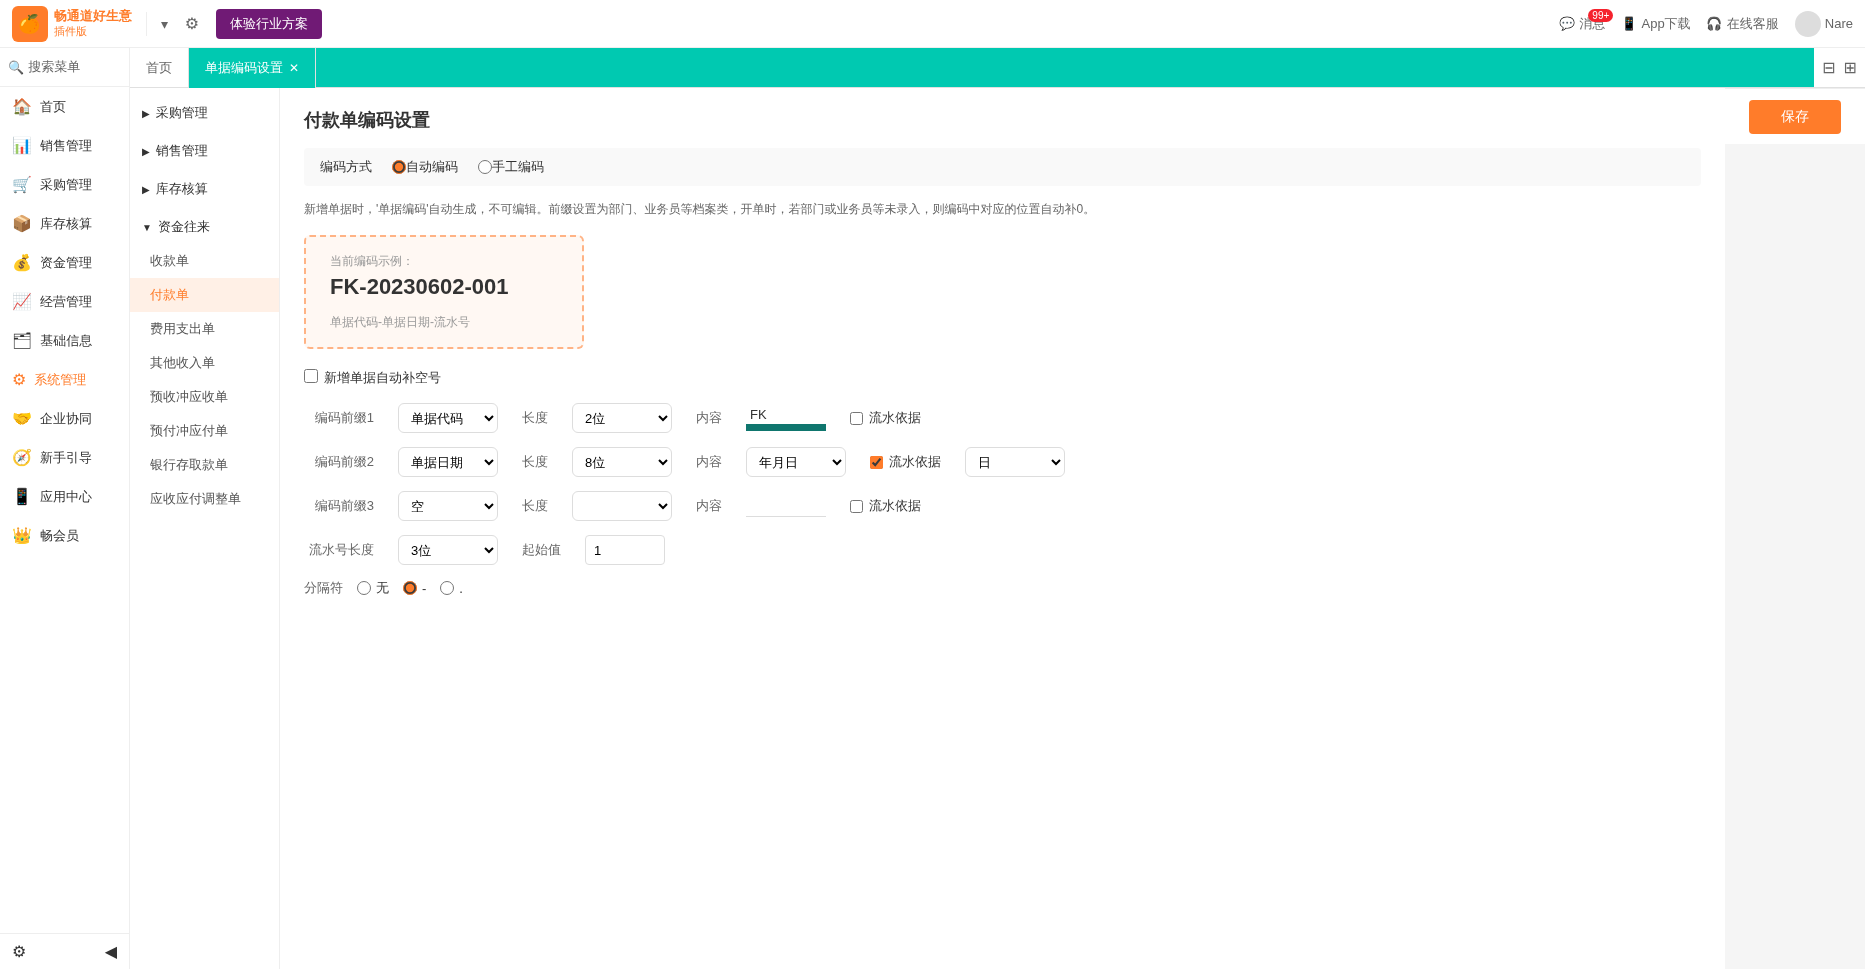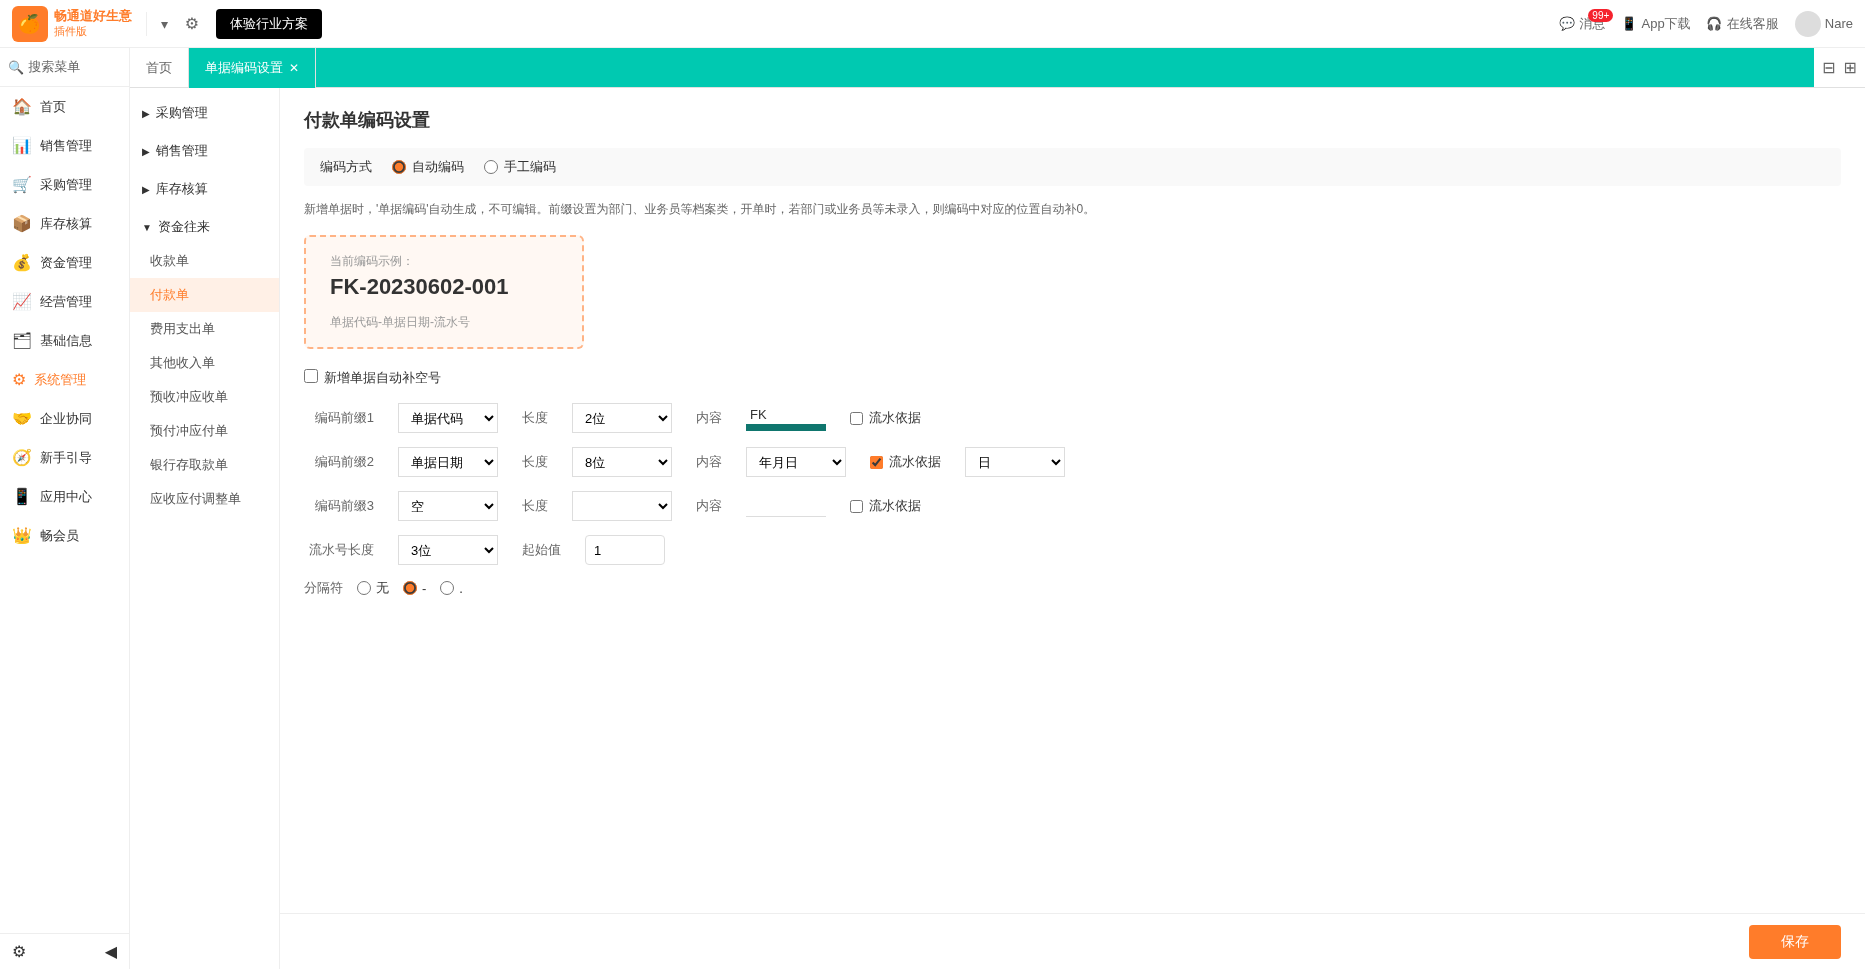--- a/index.html
+++ b/index.html
@@ -7,21 +7,21 @@
 
     
     .topbar { height: 48px; background: #fff; border-bottom: 1px solid #eee; display: flex; align-items: center; padding: 0 12px; gap: 10px; z-index: 100; }
     .topbar-logo { display: flex; align-items: center; gap: 6px; }
     .logo-icon { width: 36px; height: 36px; background: #ff7c2a; border-radius: 6px; display: flex; align-items: center; justify-content: center; color: white; font-size: 18px; }
     .logo-text { font-size: 13px; color: #ff7c2a; font-weight: bold; line-height: 1.2; }
     .logo-sub { font-size: 11px; color: #ff7c2a; }
     .topbar-divider { width: 1px; height: 24px; background: #eee; margin: 0 4px; }
     .topbar-nav { display: flex; align-items: center; gap: 6px; }
     .topbar-settings-btn { width: 28px; height: 28px; border: none; background: none; cursor: pointer; font-size: 16px; color: #666; }
-    .topbar-trial-btn { background: #000000; color: white; border: none; border-radius: 4px; padding: 6px 14px; font-size: 13px; cursor: pointer; }
+    .topbar-trial-btn { background: #701a75; color: white; border: none; border-radius: 4px; padding: 6px 14px; font-size: 13px; cursor: pointer; }
     .topbar-right { margin-left: auto; display: flex; align-items: center; gap: 16px; color: #666; font-size: 13px; }
     .topbar-msg { display: flex; align-items: center; gap: 4px; cursor: pointer; position: relative; }
     .msg-badge { background: #f5222d; color: white; border-radius: 8px; font-size: 10px; padding: 1px 4px; position: absolute; top: -6px; right: -8px; }
     .topbar-right-item { display: flex; align-items: center; gap: 4px; cursor: pointer; }
     .user-avatar { width: 26px; height: 26px; border-radius: 50%; background: #ddd; }
 
     
     .main-layout { display: flex; flex: 1; overflow: hidden; }
 
     
@@ -43,40 +43,40 @@
     .tab-bar-spacer { flex: 1; background: #00c9b1; height: 100%; }
     .tab-bar-actions { display: flex; align-items: center; padding: 0 8px; gap: 8px; }
     .tab-bar-expand { cursor: pointer; font-size: 16px; color: #666; }
 
     
     .page-content { flex: 1; overflow-y: auto; padding: 20px 24px; background: #fff; }
     .page-title { font-size: 18px; font-weight: bold; color: #333; margin-bottom: 16px; }
 
     
     .encode-mode { display: flex; align-items: center; gap: 20px; padding: 10px 16px; background: #f9f9f9; border-radius: 4px; margin-bottom: 14px; }
-    .encode-mode label { display: flex; align-items: center; gap: 6px; cursor: pointer; }
+    .encode-mode label { display: flex; align-items: center; gap: 0; cursor: pointer; }
     .radio-btn { accent-color: #ff7c2a; width: 14px; height: 14px; }
 
     
     .info-text { font-size: 12px; color: #666; margin-bottom: 16px; line-height: 1.6; }
 
     
     .code-preview { border: 2px dashed #ffb385; background: #fff8f3; border-radius: 6px; padding: 16px 24px; display: inline-block; margin-bottom: 20px; min-width: 280px; }
     .code-preview-label { font-size: 12px; color: #999; margin-bottom: 4px; }
     .code-preview-value { font-size: 22px; font-weight: bold; color: #333; }
     .code-preview-sub { font-size: 12px; color: #999; margin-top: 14px; }
 
     
     .checkbox-row { display: flex; align-items: flex-start; gap: 6px; margin-bottom: 16px; font-size: 13px; cursor: pointer; }
     .check-box { accent-color: #ff7c2a; width: 14px; height: 14px; }
 
     
     .form-row { display: flex; align-items: center; gap: 24px; margin-bottom: 14px; flex-wrap: wrap; }
     .form-label { width: 70px; color: #666; font-size: 13px; text-align: right; flex-shrink: 0; }
-    .form-select { border: 1px solid #ddd; border-radius: 0; padding: 4px 8px; font-size: 13px; min-width: 100px; background: white; cursor: pointer; height: 30px; }
+    .form-select { border: 1px solid #ddd; border-radius: 6px; padding: 4px 8px; font-size: 13px; min-width: 100px; background: white; cursor: pointer; height: 30px; }
     .form-input { border: 1px solid #ddd; border-radius: 4px; padding: 4px 8px; font-size: 13px; width: 80px; height: 30px; }
     .form-input-sm { width: 50px; }
     .length-label { color: #666; font-size: 13px; flex-shrink: 0; text-align: center; }
     .content-label { color: #666; font-size: 13px; flex-shrink: 0; }
     .content-value { font-size: 13px; color: #333; min-width: 30px; }
     .stream-checkbox { display: flex; align-items: center; gap: 6px; font-size: 13px; cursor: pointer; }
 
     
     .sep-row { display: flex; align-items: center; gap: 14px; margin-bottom: 14px; }
     .sep-label { color: #666; font-size: 13px; }
@@ -242,21 +242,21 @@
           <div class="sub-menu-item active">付款单</div>
           <div class="sub-menu-item">费用支出单</div>
           <div class="sub-menu-item">其他收入单</div>
           <div class="sub-menu-item">预收冲应收单</div>
           <div class="sub-menu-item">预付冲应付单</div>
           <div class="sub-menu-item">银行存取款单</div>
           <div class="sub-menu-item">应收应付调整单</div>
         </div>
       </div>
 
-      <div style="flex:1; display:flex; flex-direction:column; overflow:hidden;">
+      <div style="flex:1; display:flex; flex-direction:row; overflow:hidden;">
         <div class="page-content">
           <div class="page-title">付款单编码设置</div>
 
           
           <div class="encode-mode">
             <span>编码方式</span>
             <label>
               <input type="radio" class="radio-btn" name="encodeMode" checked="" style="">
               <span>自动编码</span>
             </label>

